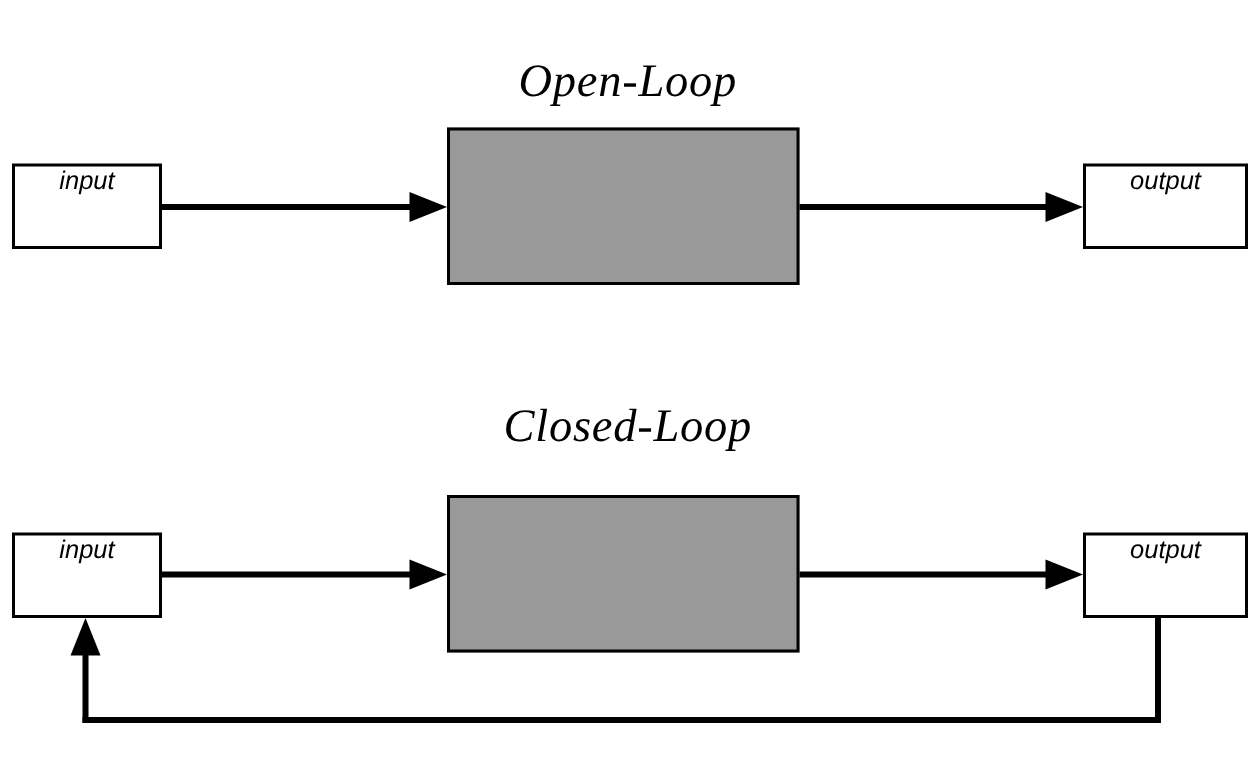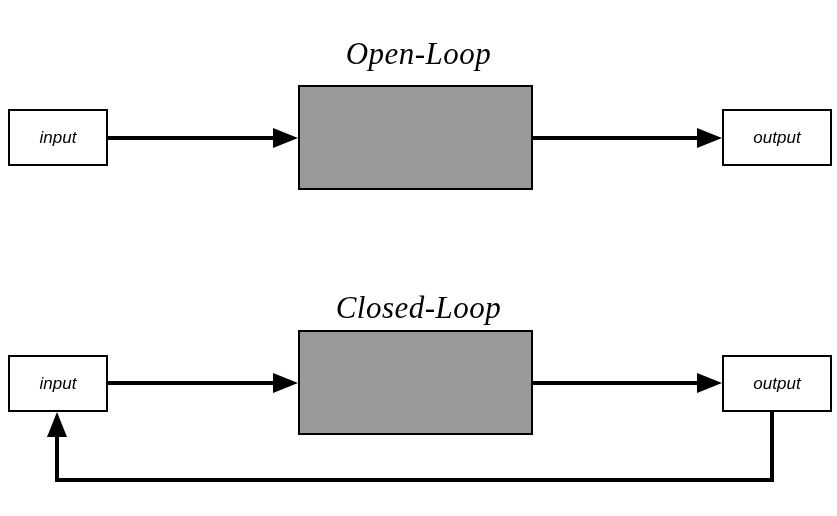--- a/index.html
+++ b/index.html
@@ -20,29 +20,29 @@
     left: 0;
     width: 837px;
     text-align: center;
     font-family: "Liberation Serif", serif;
     font-style: italic;
     font-size: 31px;
     color: var(--line, #000000);
     letter-spacing: 0.5px;
   }
   .title-open  { top: 36px; }
-  .title-closed{ top: 266px; margin-top: 24px; }
+  .title-closed{ top: 266px; }
 
   .io-box {
     position: absolute;
     box-sizing: border-box;
     background: var(--box-fill, #ffffff);
     border: 2px solid var(--line, #000000);
     display: flex;
-    align-items: center;
+    align-items: flex-start;
     justify-content: center;
   }
   .io-label {
     font-family: "Liberation Sans", sans-serif;
     font-style: italic;
     font-size: 17px;
     color: var(--line, #000000);
   }
   .process-box {
     position: absolute;

